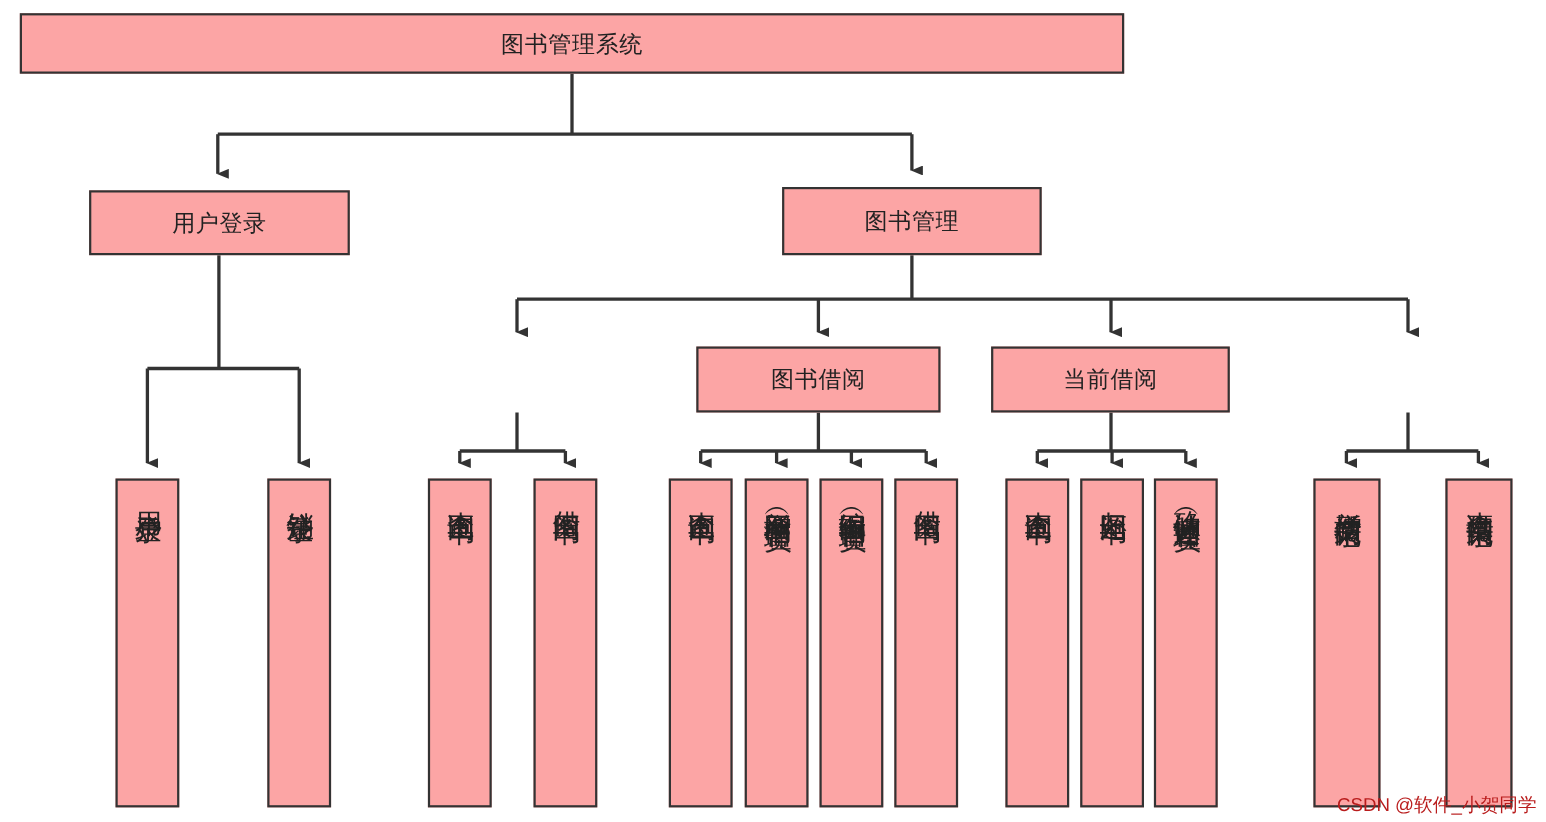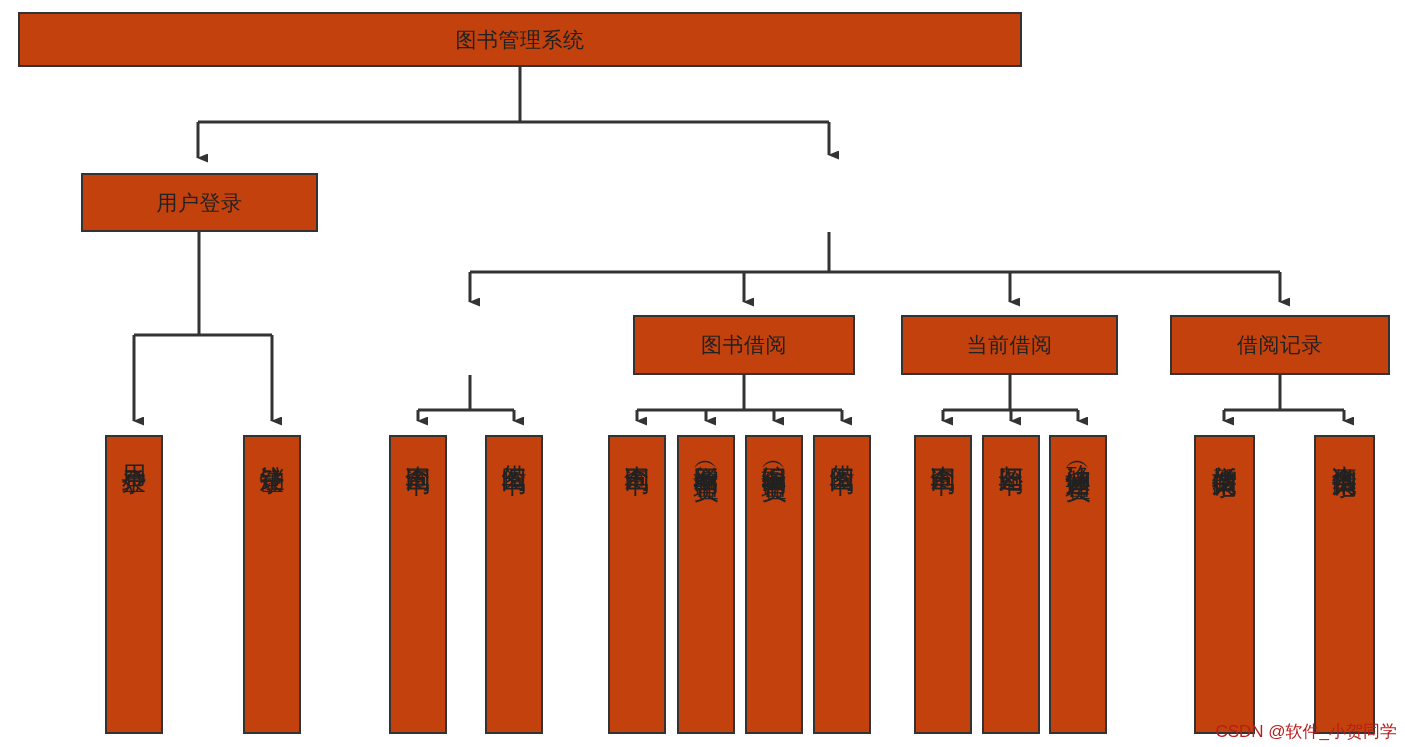--- a/index.html
+++ b/index.html
@@ -20,21 +20,21 @@
   svg#wires {
     position: absolute;
     left: 0;
     top: 0;
     width: 1405px;
     height: 747px;
   }
   .node {
     position: absolute;
     box-sizing: border-box;
-    background: #c2410c;
+    background: #fca5a5;
     border: 2px solid #333333;
     display: flex;
     align-items: center;
     justify-content: center;
     color: #222222;
   }
   .node.horiz .label {
     writing-mode: horizontal-tb;
     font-size: 21px;
     letter-spacing: 0.5px;
@@ -118,29 +118,29 @@
     </g>
   </svg>
 
   <div class="node horiz" style="left:18px; top:12px; width:1004px; height:55px;">
     <span class="label">图书管理系统</span>
   </div>
 
   <div class="node horiz" style="left:81px; top:173px; width:237px; height:59px;">
     <span class="label">用户登录</span>
   </div>
+  <div class="node horiz" style="left:711px; top:170px; width:236px; height:62px;">
+    <span class="label">图书管理</span>
+  </div>
 
   <div class="node horiz" style="left:633px; top:315px; width:222px; height:60px;">
     <span class="label">图书借阅</span>
   </div>
   <div class="node horiz" style="left:901px; top:315px; width:217px; height:60px;">
     <span class="label">当前借阅</span>
-  </div>
-  <div class="node horiz" style="left:1170px; top:315px; width:220px; height:60px;">
-    <span class="label">借阅记录</span>
   </div>
 
   <div class="node vert" style="left:105px; top:435px; width:58px; height:299px;">
     <span class="label">用户登录</span>
   </div>
   <div class="node vert" style="left:243px; top:435px; width:58px; height:299px;">
     <span class="label">注销登录</span>
   </div>
 
   <div class="node vert" style="left:389px; top:435px; width:58px; height:299px;">

